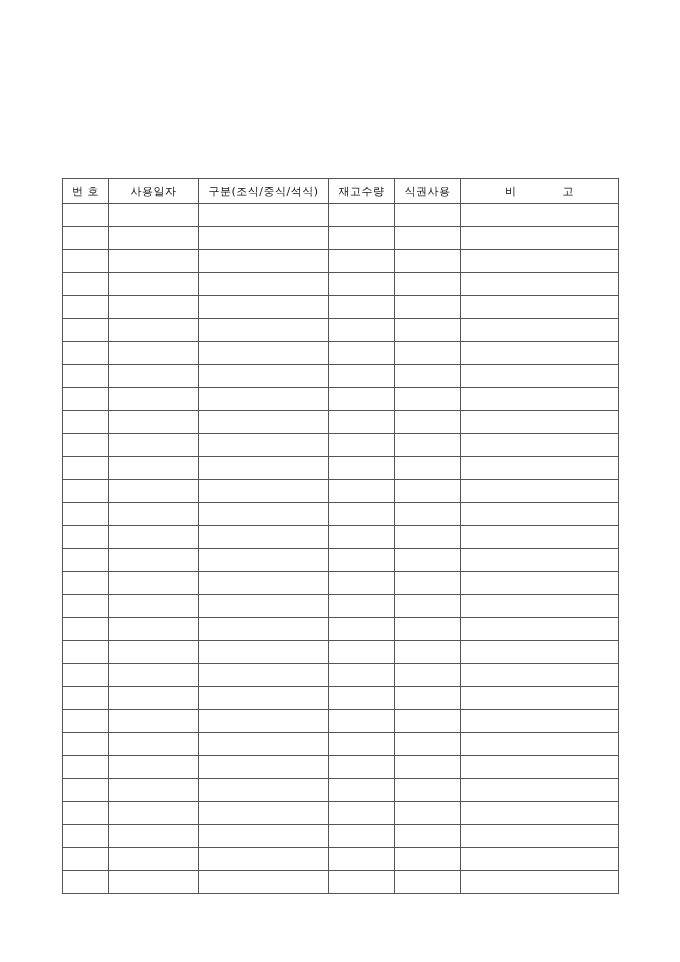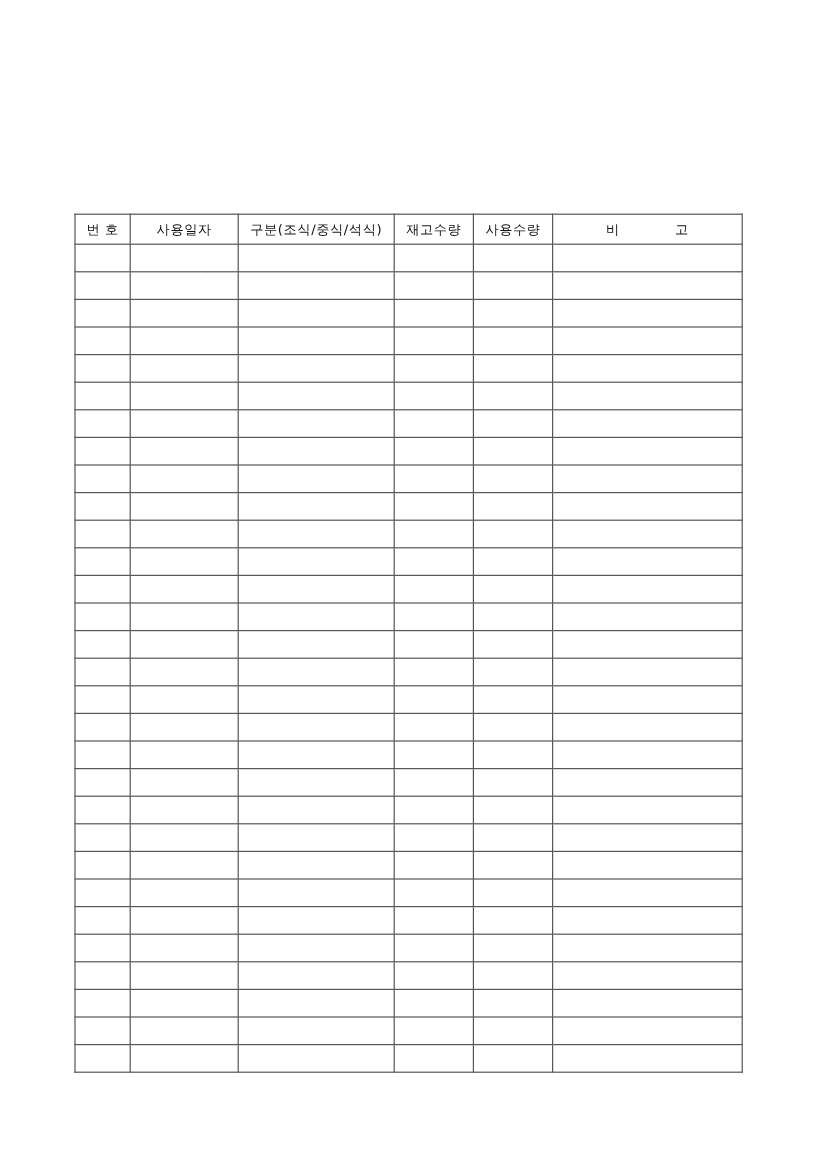--- a/index.html
+++ b/index.html
@@ -132,21 +132,21 @@
       <col class="col-use">
       <col class="col-stock">
       <col class="col-note">
     </colgroup>
     <thead>
       <tr>
         <th class="no-head">번 호</th>
         <th class="date-head">사용일자</th>
         <th>구분(조식/중식/석식)</th>
         <th>재고수량</th>
-        <th>사용수량</th>
+        <th>식권사용</th>
         <th class="note-head"><span>비</span><span class="sp"></span><span>고</span></th>
       </tr>
     </thead>
     <tbody id="table-body">
         <tr>
           <td></td>
           <td></td>
           <td></td>
           <td></td>
           <td></td>

